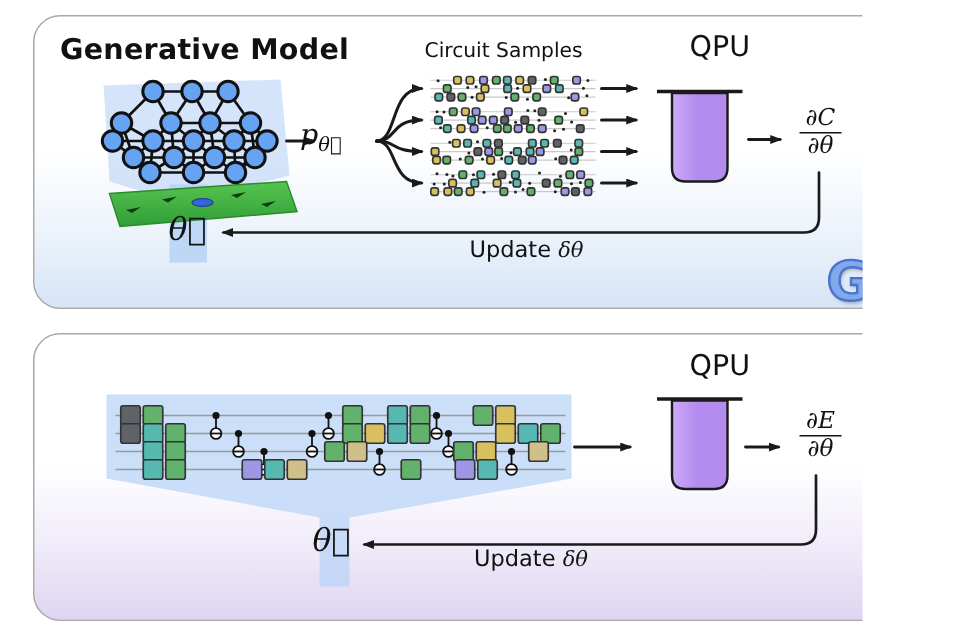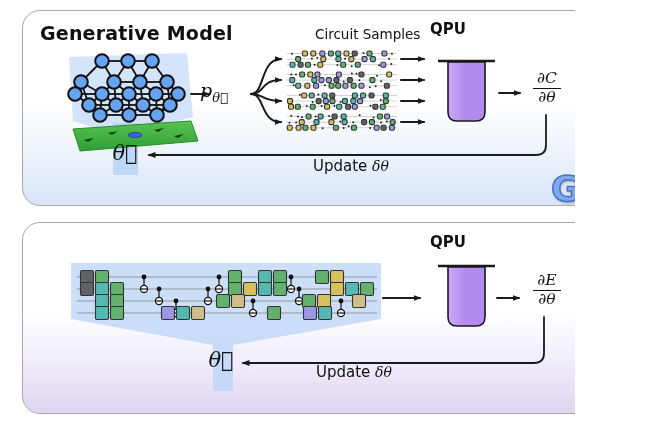--- a/index.html
+++ b/index.html
@@ -4,21 +4,21 @@
 <style>
   html,body{margin:0;padding:0;background:#fff;}
   .page{position:relative;width:575px;height:425px;background:#fff;overflow:hidden;
         font-family:"DejaVu Sans","Liberation Sans",sans-serif;color:#111;}
   .panel{position:absolute;left:22px;width:610px;border:1.6px solid #a9a9a9;border-radius:18px;box-sizing:border-box;}
   .panel-gqe{top:10px;height:196px;background:linear-gradient(180deg,#ffffff 0%,#ffffff 46%,#eef4fb 72%,#d7e4f6 100%);}
   .panel-vqe{top:222px;height:192px;background:linear-gradient(180deg,#ffffff 0%,#ffffff 46%,#f0ebf9 74%,#ded5f1 100%);}
   .abs{position:absolute;}
   .title{font-size:19px;font-weight:700;letter-spacing:.2px;}
   .sublabel{font-size:13.5px;font-weight:400;}
-  .qpu-label{font-size:15px;font-weight:700;text-align:left;width:70px;}
+  .qpu-label{font-size:19px;font-weight:400;text-align:right;width:70px;}
   .math{font-family:"DejaVu Serif","Liberation Serif",serif;font-style:italic;}
   .theta{font-size:21px;text-align:center;width:26px;}
   .plabel{font-size:19px;}
   .plabel sub{font-size:13px;}
   .frac{text-align:center;font-size:15.5px;line-height:1.12;width:40px;}
   .frac .num{display:inline-block;border-bottom:1.4px solid #111;padding:0 4px 1px;}
   .frac .den{display:block;}
   .update{font-size:15px;white-space:nowrap;text-align:right;}
   .update .math{font-size:14px;}
   .badge{font-size:36px;font-weight:800;letter-spacing:1px;
@@ -308,21 +308,21 @@
         </g>
         <path d="M476,82 H497" fill="none" stroke="#1a1a1a" stroke-width="1.9" stroke-linecap="round" marker-end="url(#mkA)"></path>
         <g>
           <path d="M523,104 V134 Q523,144 513,144 H126" fill="none" stroke="#1a1a1a" stroke-width="1.8" stroke-linecap="round" marker-end="url(#mkA)"></path>
         </g>
       </svg>
   </div>
 
   <div class="abs title" style="left:40px;top:22px;">Generative Model</div>
 
-  <div class="abs sublabel" style="left:283px;top:26px;margin-left:32px;">Circuit Samples</div>
+  <div class="abs sublabel" style="left:283px;top:26px;">Circuit Samples</div>
 
   <div class="abs qpu-label" style="left:430px;top:20px;">QPU</div>
 
   <div class="abs math plabel" style="left:200px;top:79px;"><span>p</span><sub>θ⃗</sub></div>
 
   <div class="abs math frac" style="left:527px;top:70px;">
     <span class="num">∂C</span>
     <span class="den">∂θ</span>
   </div>
 

